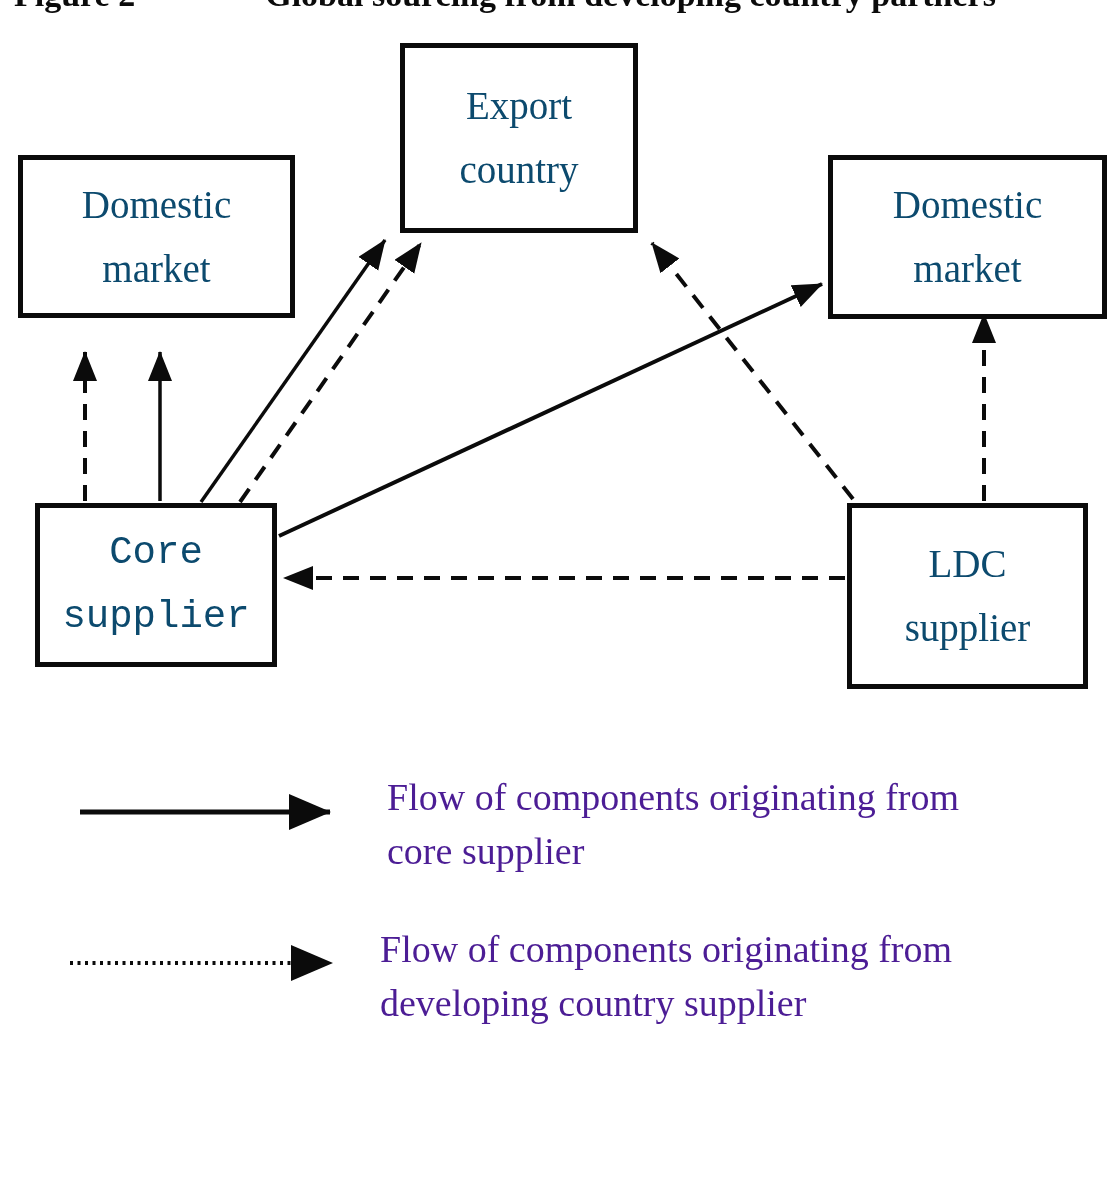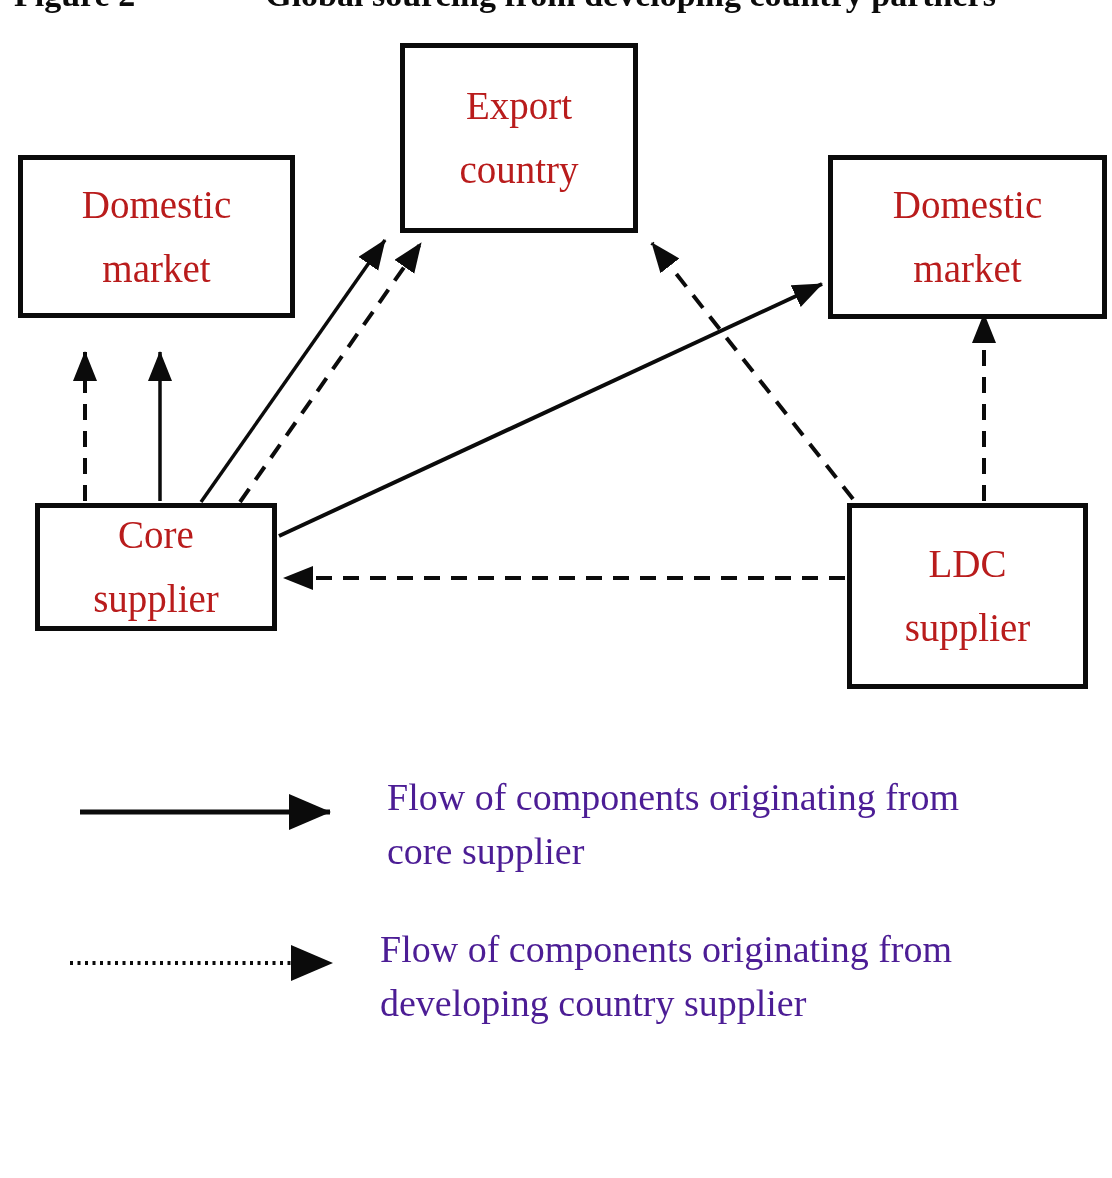--- a/index.html
+++ b/index.html
@@ -25,26 +25,26 @@
   
   .node{
     position:absolute;
     box-sizing:border-box;
     border:5px solid #0b0b0b;
     background:#ffffff;
     display:flex;flex-direction:column;
     align-items:center;justify-content:center;
     text-align:center;
     font-size:39px;line-height:64px;
-    color:#b91c1c;
+    color:#0c4a6e;
   }
   #node-domestic-left {left:18px;  top:155px; width:277px; height:163px;}
   #node-export        {left:400px; top:43px;  width:238px; height:190px;}
   #node-domestic-right{left:828px; top:155px; width:279px; height:164px;}
-  #node-core          {left:35px;  top:503px; width:242px; height:128px;}
+  #node-core          {left:35px;  top:503px; width:242px; height:164px;font-family:Liberation Mono, monospace;}
   #node-ldc           {left:847px; top:503px; width:241px; height:186px;}
   svg.overlay{position:absolute;left:0;top:0;pointer-events:none;}
   
   .legend-arrow{position:absolute;}
   .legend-text{
     position:absolute;
     font-size:38px;line-height:54px;color:#4c1d95;
     white-space:nowrap;
   }
   #legend-text-1{left:387px;top:770px;}

